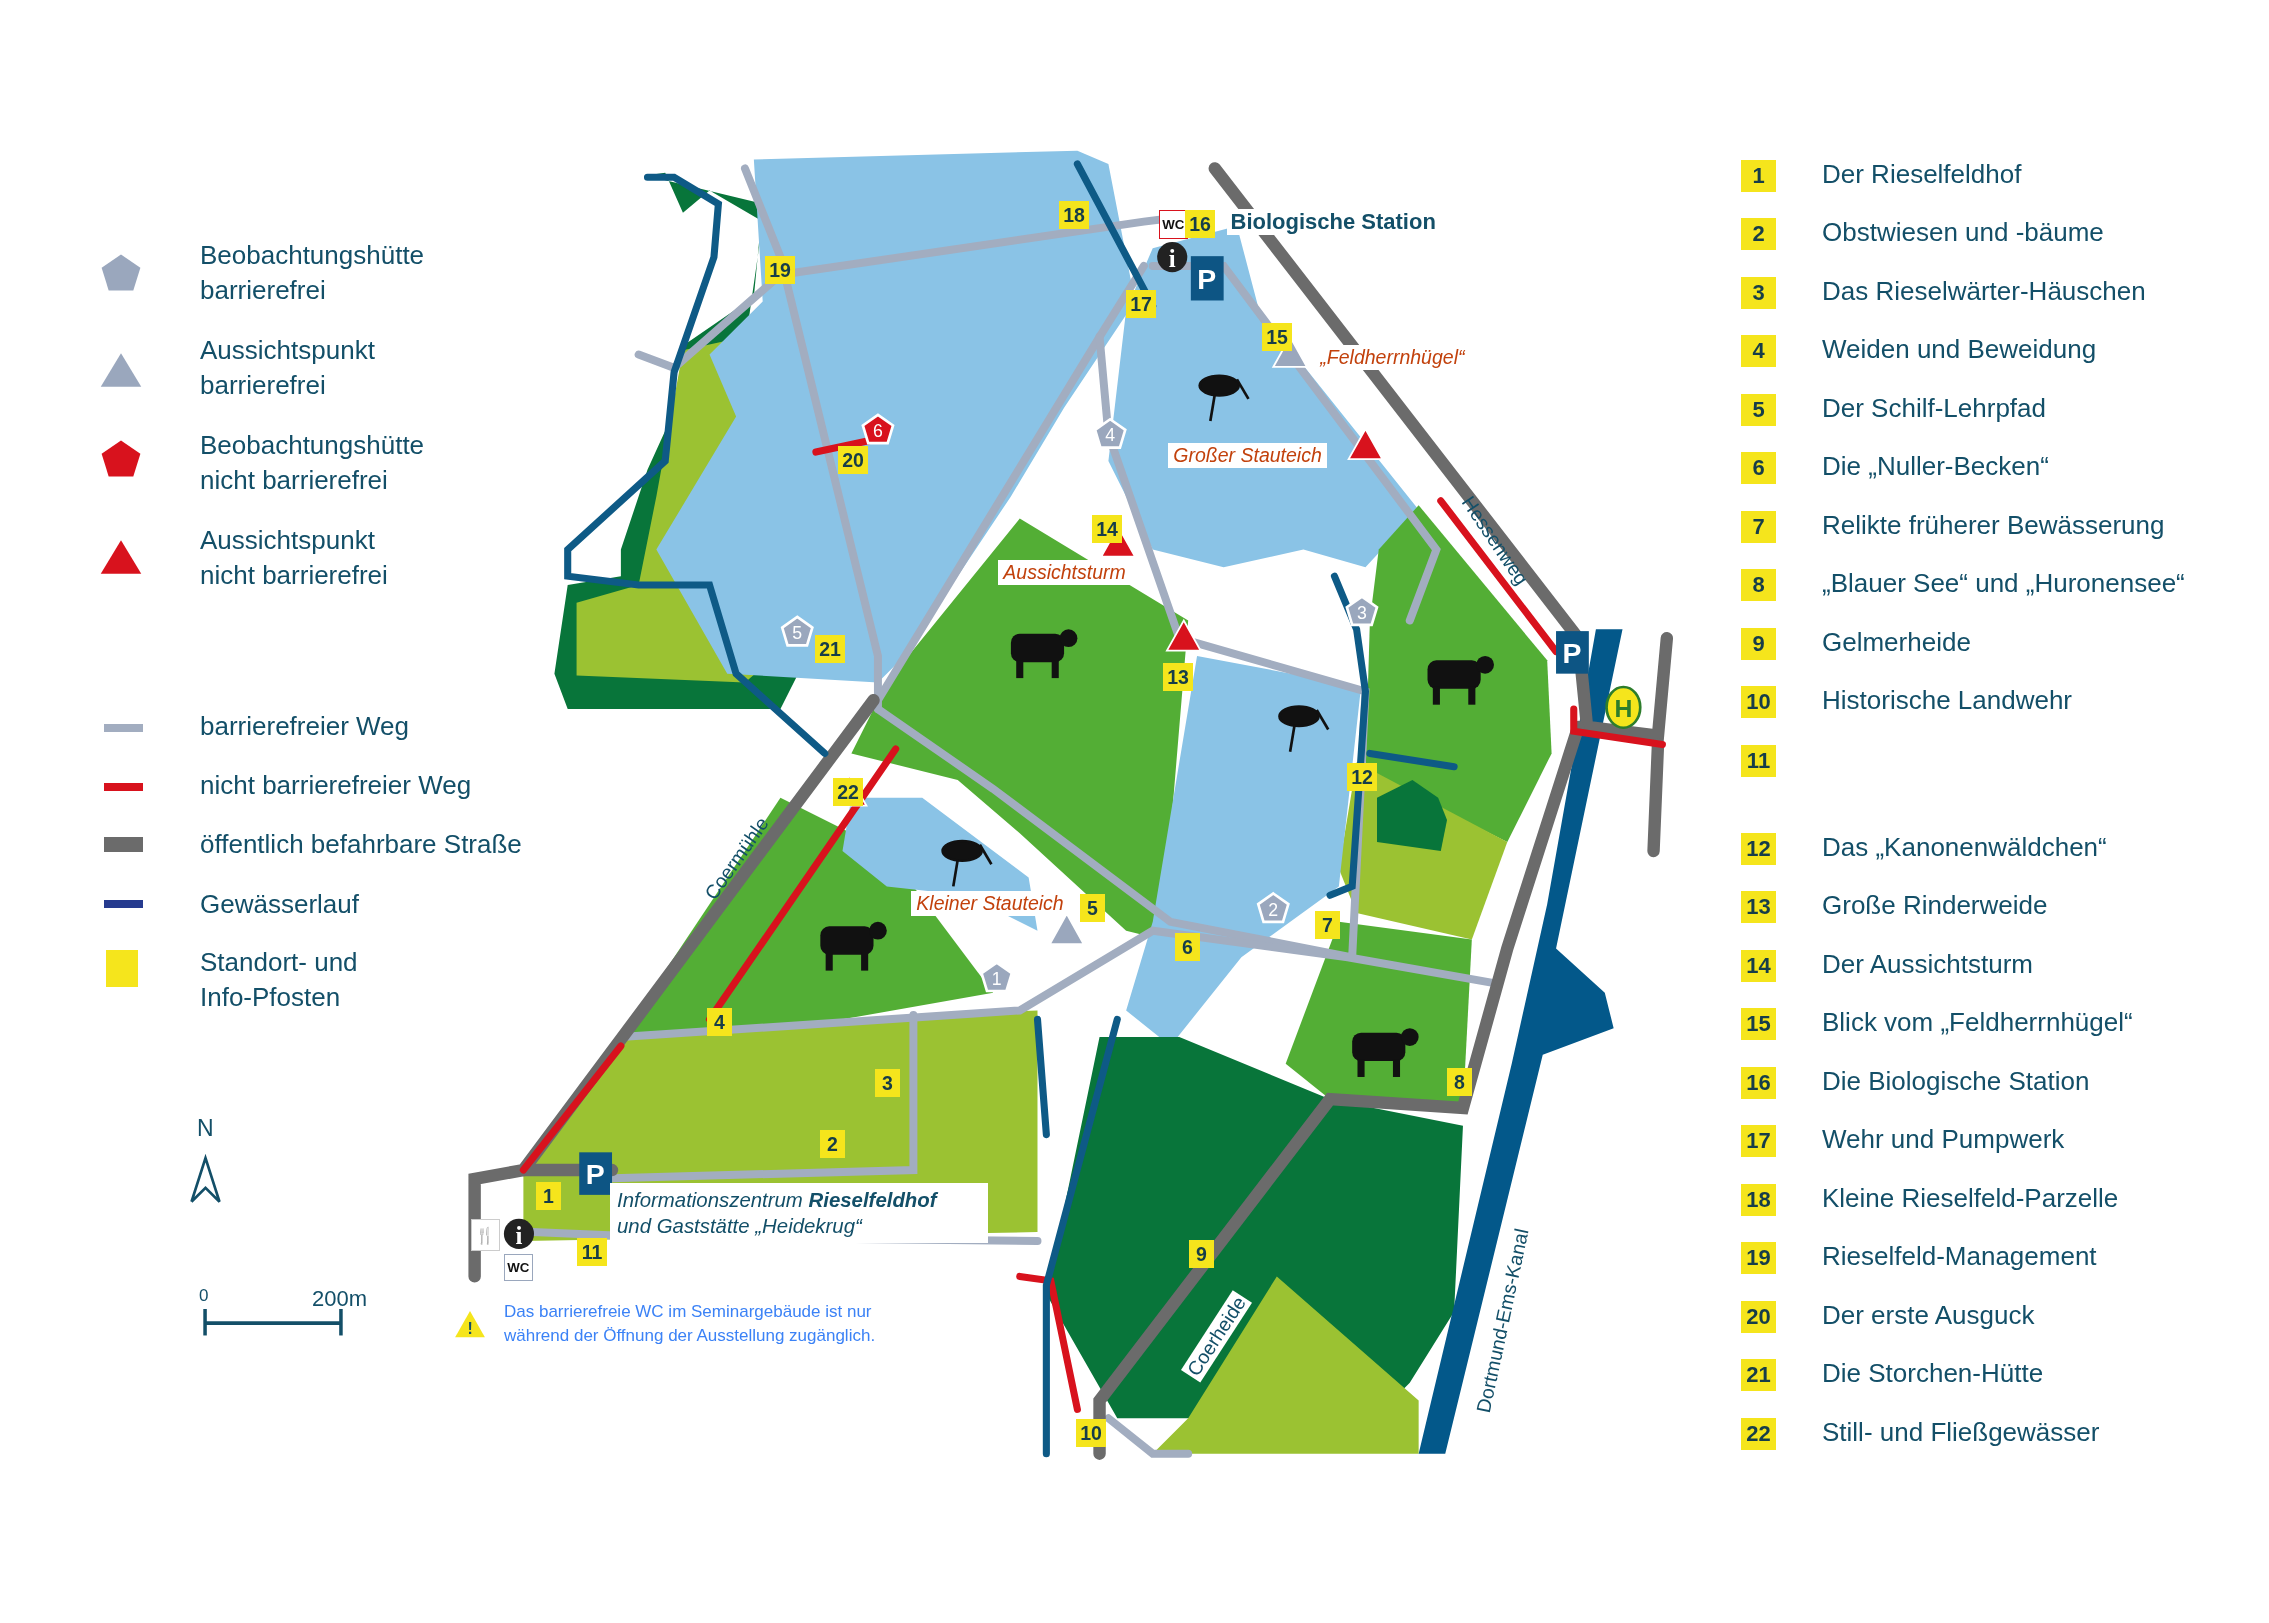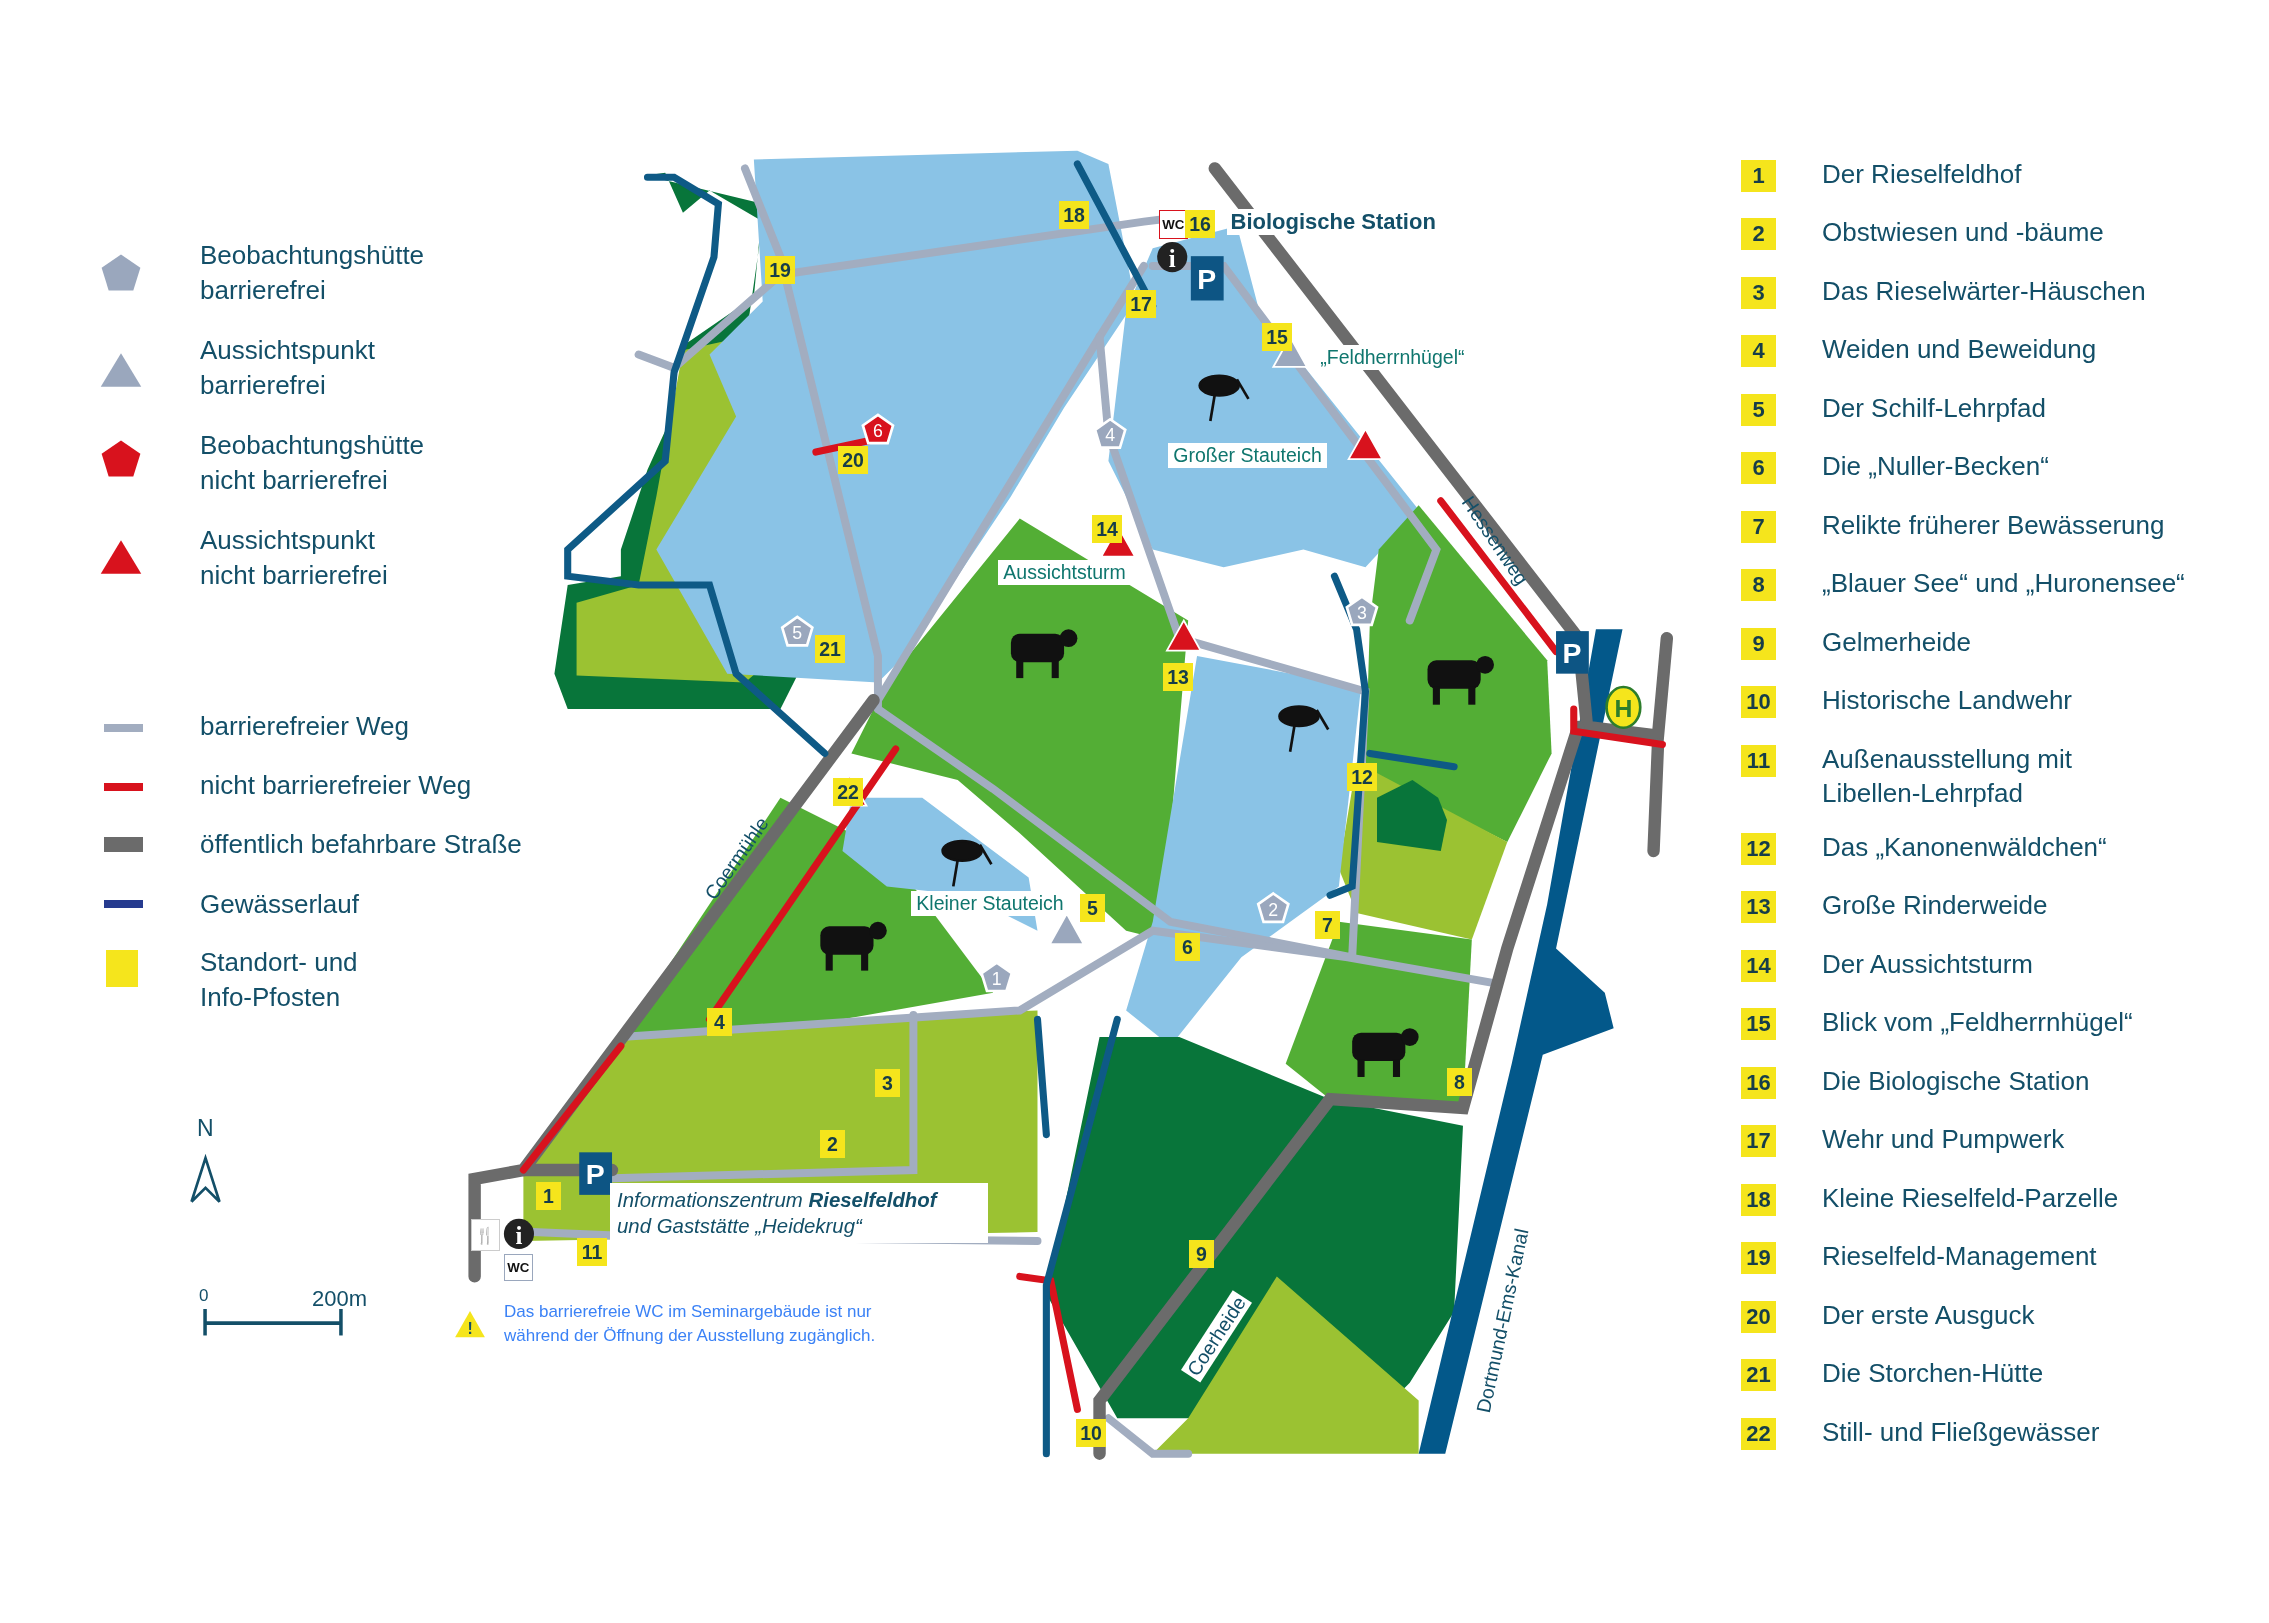--- a/index.html
+++ b/index.html
@@ -11,21 +11,21 @@
   .leg-text { position:absolute; left:200px; font-size:26px; line-height:35px; color:#134f68; white-space:pre-line; }
   .leg-line { position:absolute; left:104px; width:39px; }
   
   .stn { position:absolute; left:1741px; display:flex; align-items:flex-start; }
   .stn-num { width:35px; height:32px; background:#f5e51c; color:#163d49; font-weight:bold;
              font-size:22px; display:flex; align-items:center; justify-content:center; }
   .stn-label { margin-left:46px; font-size:26px; line-height:34px; color:#134f68; margin-top:-2.7px; white-space:pre-line; }
   #map { position:absolute; left:0; top:0; }
   .marker-num { position:absolute; background:#f5e51c; color:#163d49; font-weight:bold; font-size:19.5px;
                 display:flex; align-items:center; justify-content:center; }
-  .map-label { position:absolute; background:#ffffff; color:#0f766e; font-size:19.5px; padding:0.9px 5.3px; white-space:nowrap; }
+  .map-label { position:absolute; background:#ffffff; color:#c2410c; font-size:19.5px; padding:0.9px 5.3px; white-space:nowrap;font-style:italic; }
   .street { position:absolute; color:#134f68; font-size:19.5px; white-space:nowrap; transform-origin:left top; }
   .note { position:absolute; left:504px; top:1300px; font-size:17px; line-height:24px; color:#3b82f6; white-space:pre-line; }
 </style>
 </head>
 <body>
 
 <svg id="map" width="2270" height="1623" viewBox="0 0 2560 1831">
 
   <polygon fill="#08753a" points="728,198 750,195 770,240 800,215 860,250 840,390 780,420 730,530 700,620 700,650 640,660 625,760 640,800 880,800 900,760 760,610 770,390 850,335 860,230"></polygon>
   <polygon fill="#9bc232" points="770,395 840,380 900,500 1000,620 920,700 840,770 650,762 650,680 720,660 740,560"></polygon>
@@ -294,22 +294,20 @@
     <div class="stn" style="top: 628px;">
       <div class="stn-num">9</div>
       <div class="stn-label">Gelmerheide</div>
     </div>
     <div class="stn" style="top: 686px;">
       <div class="stn-num">10</div>
       <div class="stn-label">Historische Landwehr</div>
     </div>
     <div class="stn" style="top: 745px;">
       <div class="stn-num">11</div>
-      <div class="stn-label">Außenausstellung mit
-Libellen-Lehrpfad</div>
     </div>
     <div class="stn" style="top: 833px;">
       <div class="stn-num">12</div>
       <div class="stn-label">Das „Kanonenwäldchen“</div>
     </div>
     <div class="stn" style="top: 891px;">
       <div class="stn-num">13</div>
       <div class="stn-label">Große Rinderweide</div>
     </div>
     <div class="stn" style="top: 950px;">

